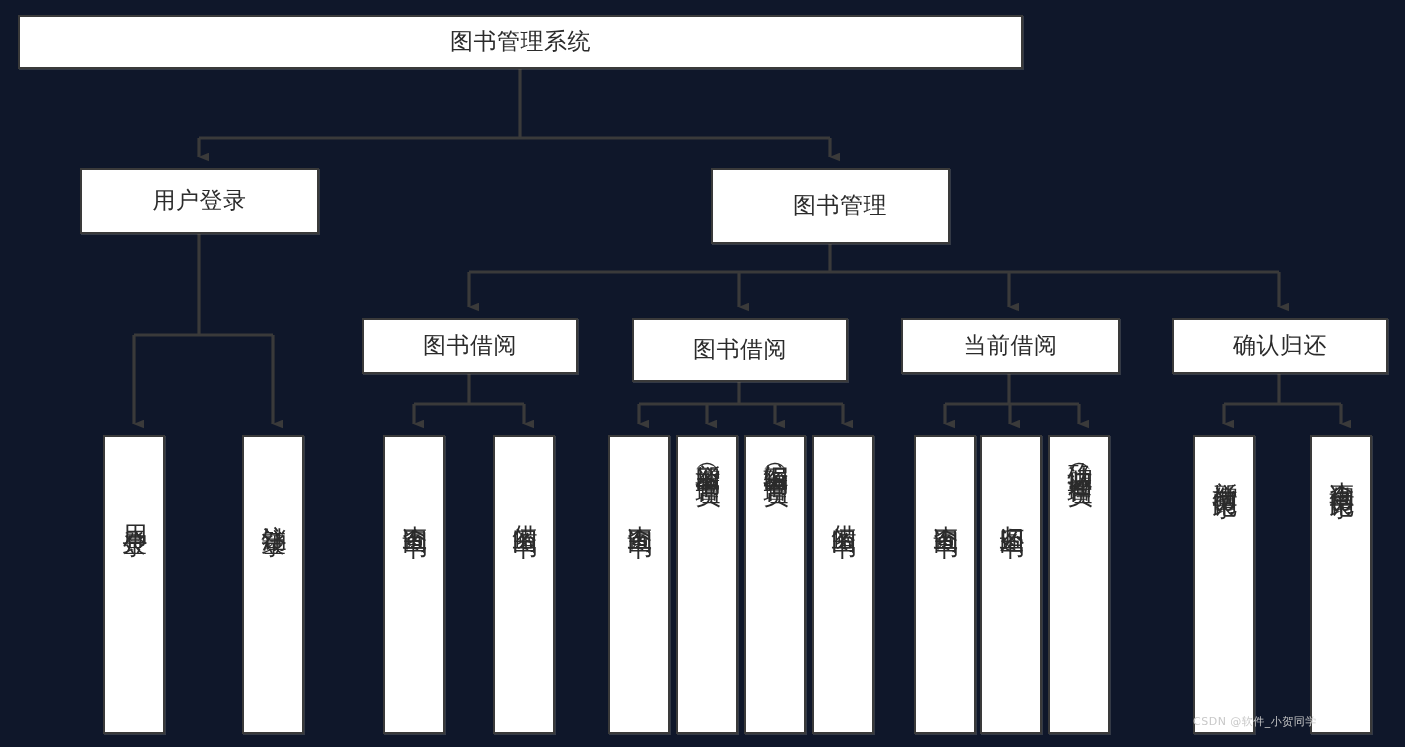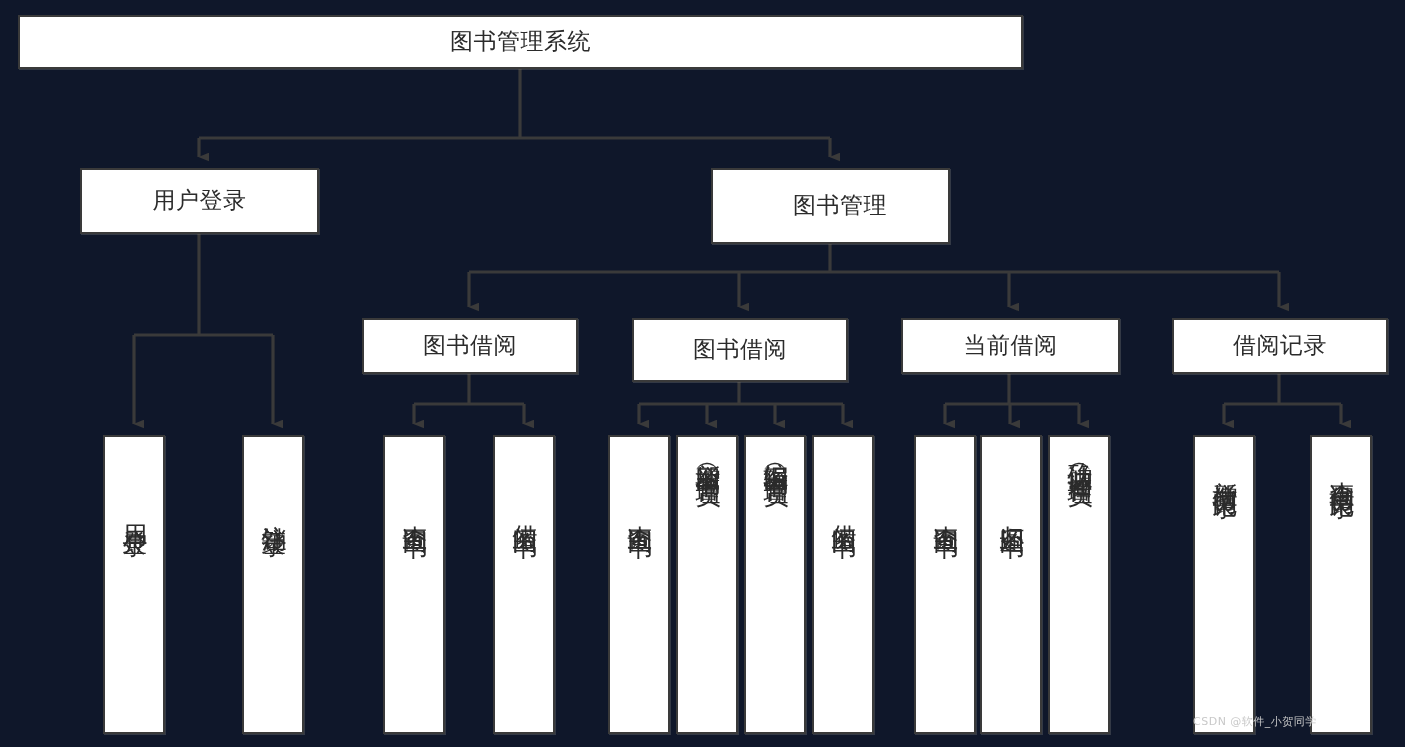--- a/index.html
+++ b/index.html
@@ -143,21 +143,21 @@
 
   <div class="node h" style="left:632px; top:318px; width:216px; height:64px;">
     <span class="node-label">图书借阅</span>
   </div>
 
   <div class="node h" style="left:901px; top:318px; width:219px; height:56px;">
     <span class="node-label">当前借阅</span>
   </div>
 
   <div class="node h" style="left:1172px; top:318px; width:216px; height:56px;">
-    <span class="node-label">借阅记录</span>
+    <span class="node-label">确认归还</span>
   </div>
 
   <div class="node v" style="left:103px; top:435px; width:62px; height:299px; padding-top:68px;">
     <span class="node-label">用户登录</span>
   </div>
 
   <div class="node v" style="left:242px; top:435px; width:62px; height:299px; padding-top:68px;">
     <span class="node-label">注销登录</span>
   </div>
 

